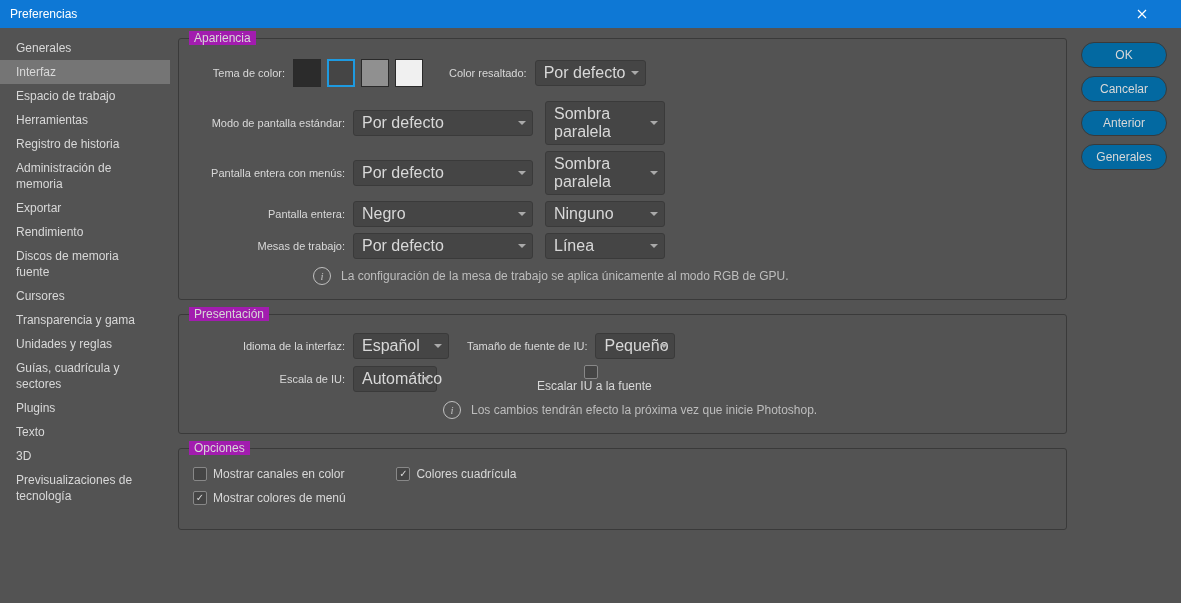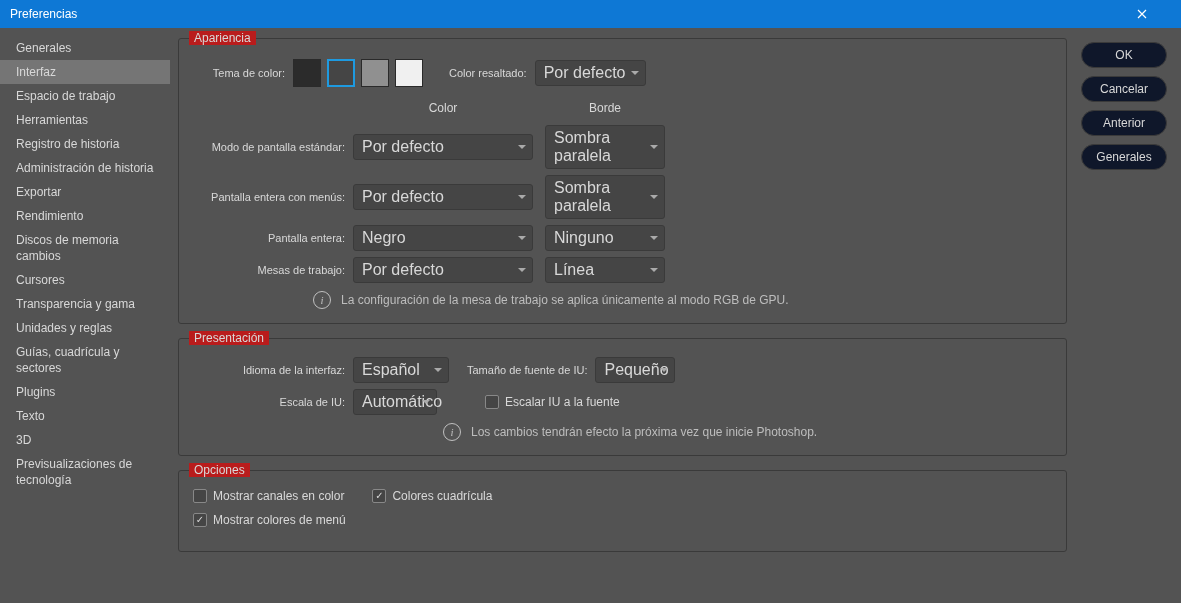--- a/index.html
+++ b/index.html
@@ -11,43 +11,43 @@
 
 .main { display: flex; height: calc(100% - 28px); }
 
 .sidebar { width: 170px; padding: 8px 0; }
 .sidebar-item { padding: 4px 16px; cursor: default; color: #d8d8d8; font-size: 12px; line-height: 16px; }
 .sidebar-item.active { background: #757575; }
 
 .content { flex: 1; padding: 10px 14px 10px 8px; }
 
 .group { border: 1px solid #3a3a3a; border-radius: 3px; padding: 14px 14px 14px 14px; position: relative; margin-bottom: 14px; }
-.group-title { position: absolute; top: -8px; left: 10px; background: #b91c1c; padding: 0 5px; color: #d8d8d8; font-size: 12px; }
+.group-title { position: absolute; top: -8px; left: 10px; background: #a21caf; padding: 0 5px; color: #d8d8d8; font-size: 12px; }
 
 .row { display: flex; align-items: center; margin-bottom: 6px; }
 .row-label { text-align: right; padding-right: 8px; color: #d8d8d8; font-size: 11px; }
 
 .swatch { width: 28px; height: 28px; border: 1px solid #2a2a2a; margin-right: 6px; }
 .swatch.selected { border: 2px solid #1e9ae0; }
 
 .dropdown { background: #454545; border: 1px solid #3a3a3a; border-radius: 3px; padding: 3px 20px 3px 8px; color: #d8d8d8; font-size: 16px; position: relative; display: inline-flex; align-items: center; min-width: 80px; }
 .dropdown::after { content: ""; position: absolute; right: 6px; top: 50%; margin-top: -2px; border-left: 4px solid transparent; border-right: 4px solid transparent; border-top: 4px solid #aaa; }
 
 .col-head { text-align: center; color: #d8d8d8; font-size: 12px; margin-bottom: 4px; }
 
 .checkbox { width: 14px; height: 14px; border: 1px solid #888; border-radius: 2px; background: #454545; display: inline-flex; align-items: center; justify-content: center; margin-right: 6px; flex-shrink: 0; }
 .checkbox.checked::after { content: "✓"; color: #d8d8d8; font-size: 10px; line-height: 1; }
 
 .info-row { display: flex; align-items: center; justify-content: center; gap: 10px; margin-top: 8px; color: #bdbdbd; }
 .info-icon { width: 18px; height: 18px; border: 1.5px solid #c0c0c0; border-radius: 50%; display: inline-flex; align-items: center; justify-content: center; font-family: Georgia, serif; font-style: italic; font-size: 11px; color: #c0c0c0; flex-shrink: 0; }
 
 .buttons { width: 100px; padding: 14px 14px 0 0; display: flex; flex-direction: column; gap: 8px; }
-.btn { background: #0f172a; border: 1px solid #3a3a3a; border-radius: 14px; padding: 5px 0; text-align: center; color: #d8d8d8; font-size: 12px; }
-
-.opt-row { display: flex; align-items: center; margin-bottom: 10px; }
+.btn { background: #0369a1; border: 1px solid #3a3a3a; border-radius: 14px; padding: 5px 0; text-align: center; color: #d8d8d8; font-size: 12px; }
+
+.opt-row { display: flex; align-items: center; margin-bottom: 10px; gap: 24px; }
 .opt-item { display: flex; align-items: center; margin-right: 28px; }
 </style>
 </head>
 <body>
 
 <div class="titlebar">
   <span>Preferencias</span>
   <div class="close">
     <svg viewBox="0 0 10 10">
         <path d="M1 1 L9 9 M9 1 L1 9" stroke="#fff" stroke-width="1.2"></path>
@@ -55,24 +55,24 @@
   </div>
 </div>
 
 <div class="main">
   <div class="sidebar" id="sidebar">
       <div class="sidebar-item">Generales</div>
       <div class="sidebar-item active">Interfaz</div>
       <div class="sidebar-item">Espacio de trabajo</div>
       <div class="sidebar-item">Herramientas</div>
       <div class="sidebar-item">Registro de historia</div>
-      <div class="sidebar-item">Administración de historia</div>
+      <div class="sidebar-item">Administración de memoria</div>
       <div class="sidebar-item">Exportar</div>
       <div class="sidebar-item">Rendimiento</div>
-      <div class="sidebar-item">Discos de memoria cambios</div>
+      <div class="sidebar-item">Discos de memoria fuente</div>
       <div class="sidebar-item">Cursores</div>
       <div class="sidebar-item">Transparencia y gama</div>
       <div class="sidebar-item">Unidades y reglas</div>
       <div class="sidebar-item">Guías, cuadrícula y sectores</div>
       <div class="sidebar-item">Plugins</div>
       <div class="sidebar-item">Texto</div>
       <div class="sidebar-item">3D</div>
       <div class="sidebar-item">Previsualizaciones de tecnología</div>
     </div>
 
@@ -90,24 +90,20 @@
             <div class="swatch" style="background: rgb(240, 240, 240);"></div>
           </div>
         <div style="margin-left:20px; display:flex; align-items:center;">
           <span class="row-label">Color resaltado:</span>
           <div class="dropdown">
               <span>Por defecto</span>
             </div>
         </div>
       </div>
 
-      <div class="row" style="margin-left:160px;">
-        <div class="col-head" style="width:180px">Color</div>
-        <div class="col-head" style="width:120px; margin-left:12px;">Borde</div>
-      </div>
 
       <div id="mode-rows">
           <div class="row">
             <div class="row-label" style="width:160px">Modo de pantalla estándar:</div>
             <div class="dropdown" style="width:180px">
               <span>Por defecto</span>
             </div>
             <div class="dropdown" style="width:120px; margin-left:12px;">
               <span>Sombra paralela</span>
             </div>
@@ -159,21 +155,21 @@
         <div class="dropdown" style="width:76px">
             <span>Pequeño</span>
           </div>
       </div>
 
       <div class="row">
         <div class="row-label" style="width:160px">Escala de IU:</div>
         <div class="dropdown" style="width:84px">
             <span>Automático</span>
           </div>
-        <div style="margin-left:48px; display:flex; align-items:center;">
+        <div style="margin-left:100px; display:flex; align-items:center;flex-direction:column;">
           <span class="checkbox" id="cb-scale"></span>
           <span>Escalar IU a la fuente</span>
         </div>
       </div>
 
       <div class="info-row" style="margin-left:250px; justify-content:flex-start;">
         <span class="info-icon">i</span>
         <span>Los cambios tendrán efecto la próxima vez que inicie Photoshop.</span>
       </div>
     </div>

